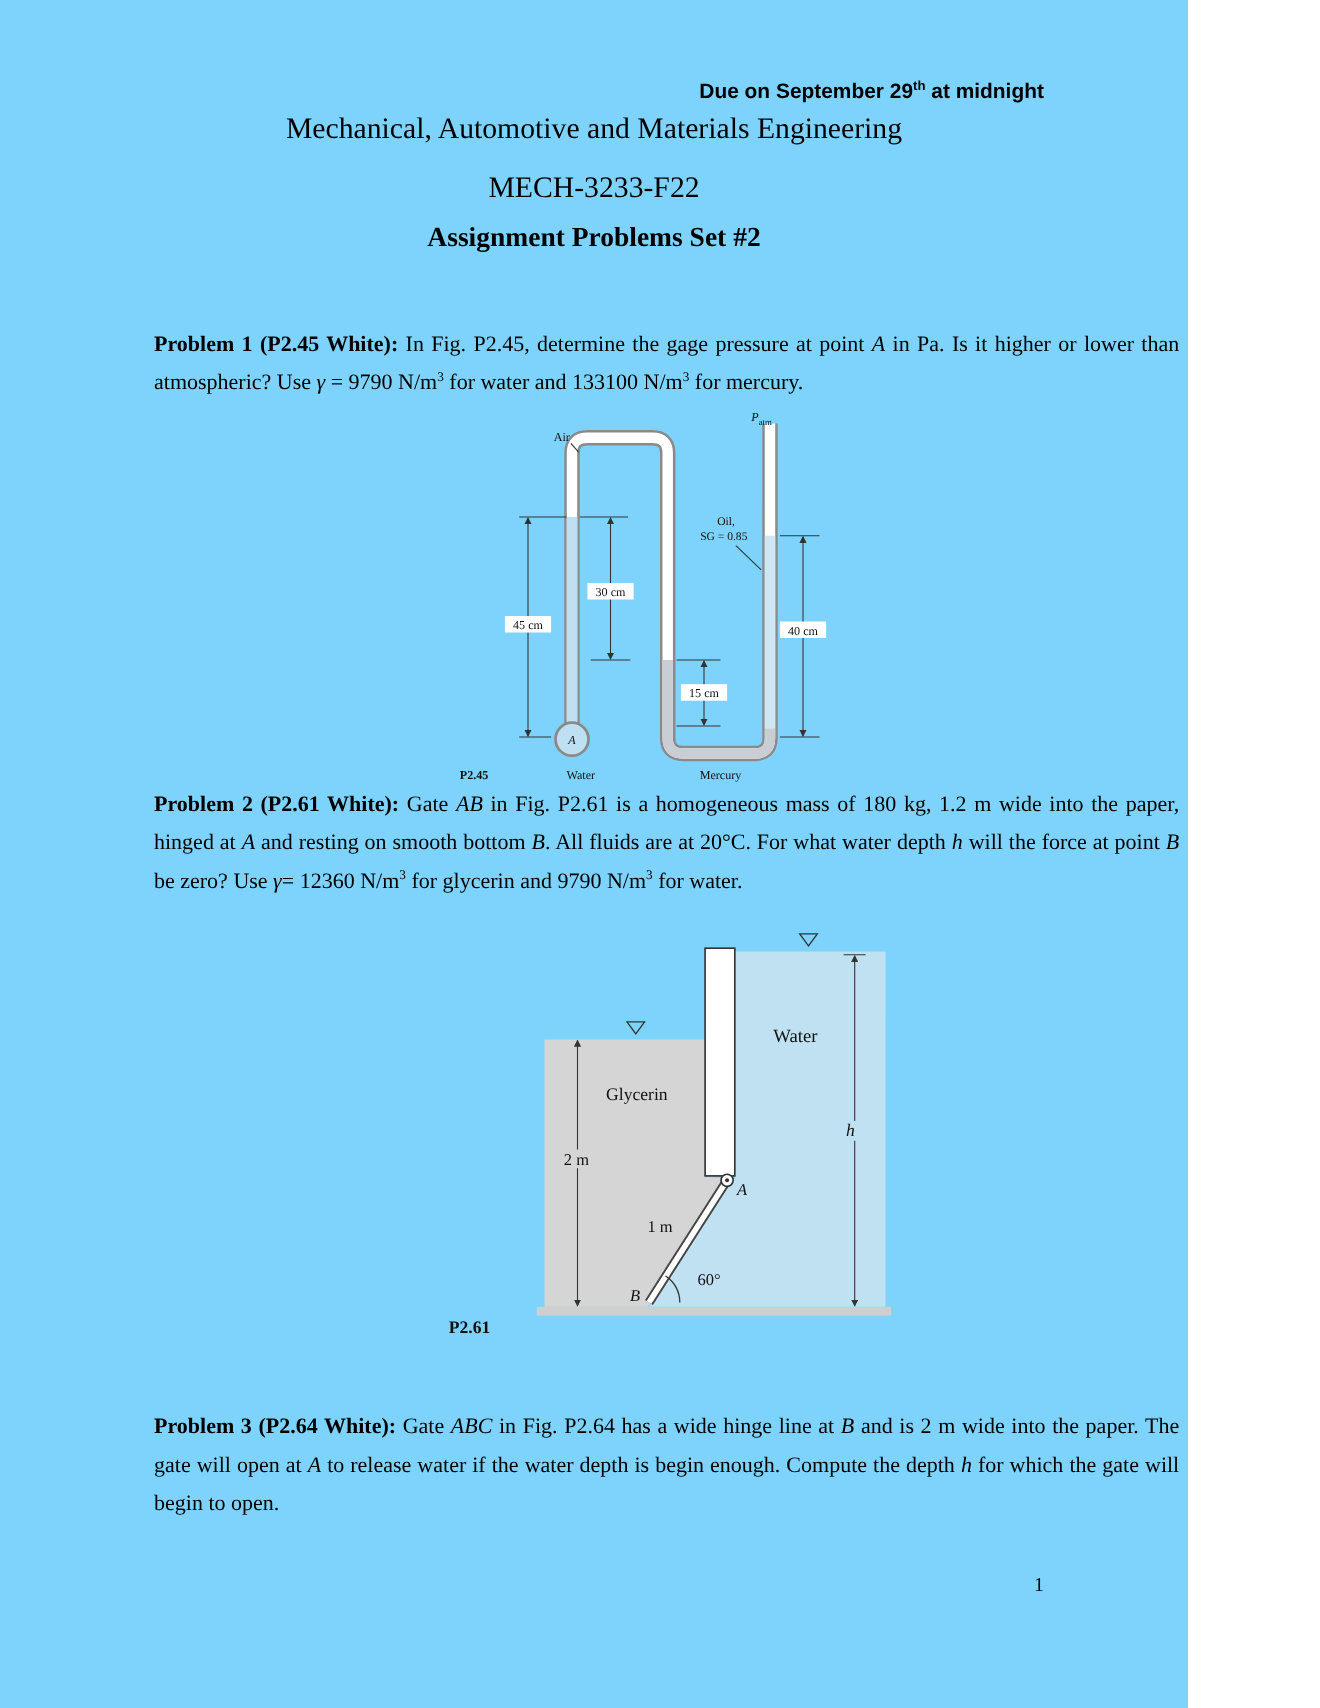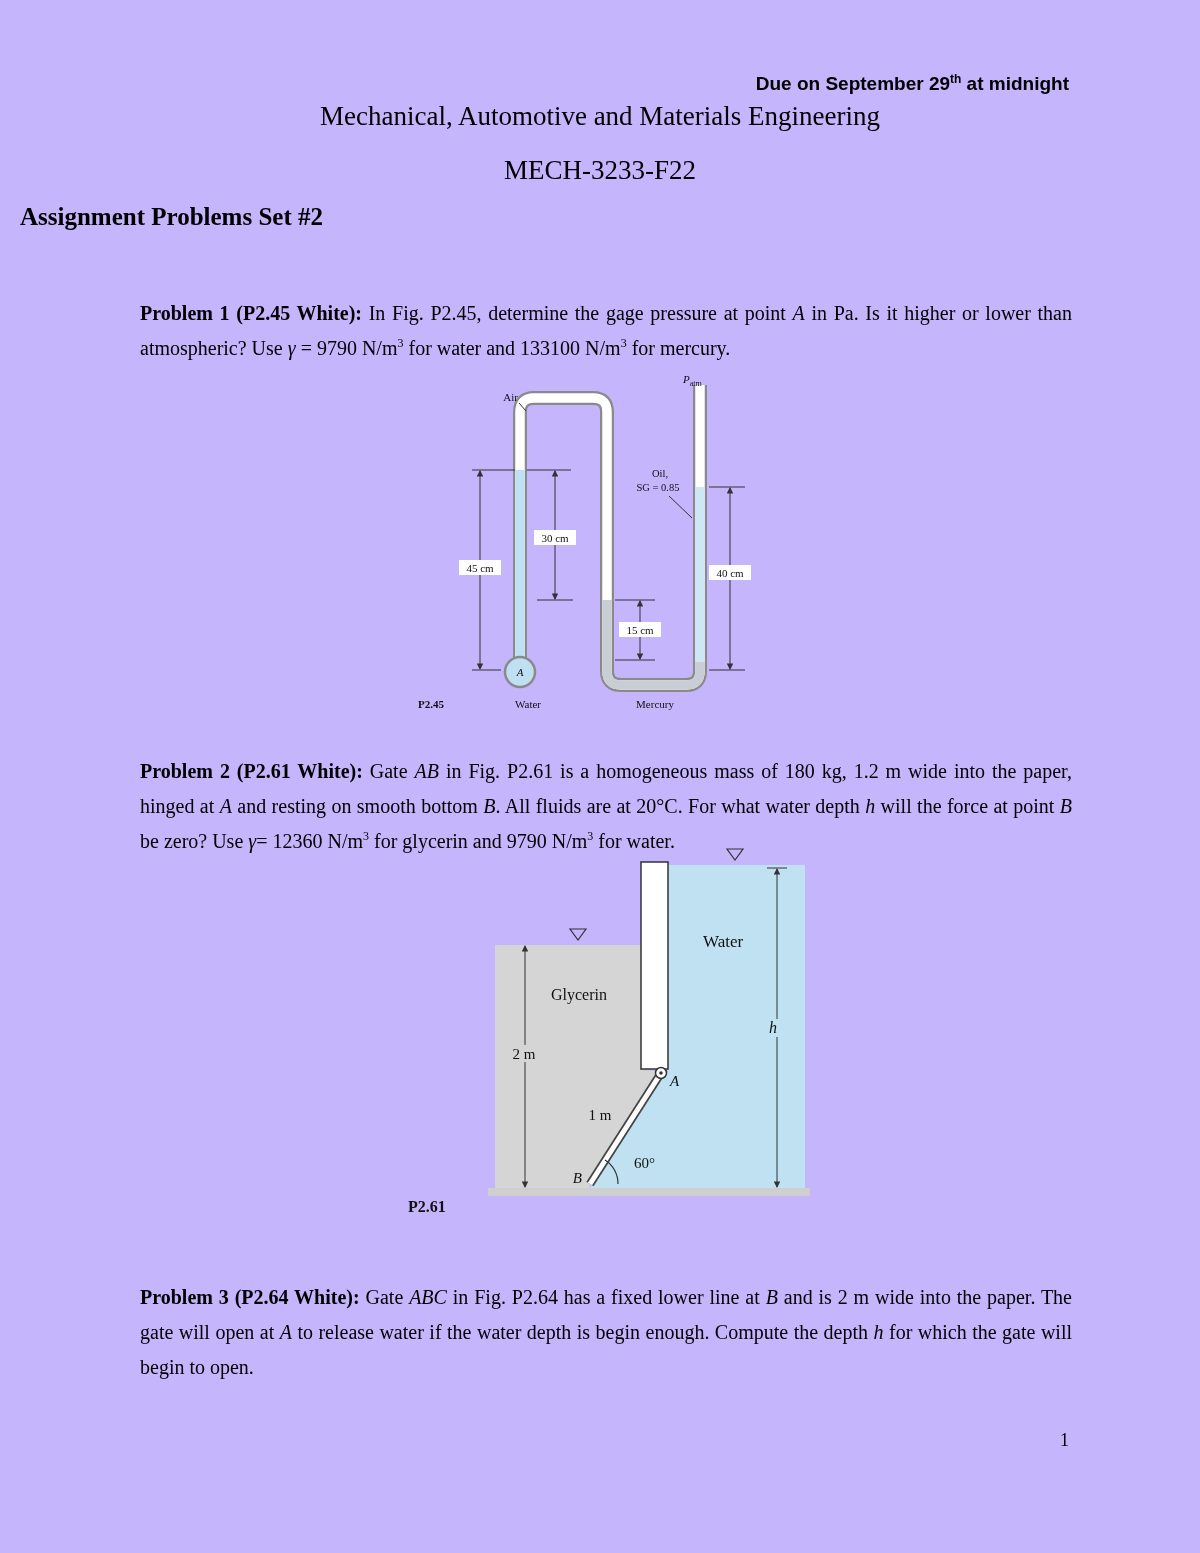--- a/index.html
+++ b/index.html
@@ -1,32 +1,32 @@
 <!DOCTYPE html>
 <html><head>
 <meta charset="utf-8">
 <style>
   html,body { margin:0; padding:0; background:#ffffff; }
   .page {
-    position:relative; width:1200px; height:1553px; background:#c4b5fd;
+    position:relative; width:1080px; height:1553px; background:#7dd3fc;
     font-family:"Liberation Serif", serif; color:#000; overflow:hidden;
   }
   .due {
     position:absolute; top:73px; right:131px;
     font-family:"Liberation Sans", sans-serif; font-size:19px; font-weight:bold;
   }
   .due sup { font-size:12px; line-height:0; }
   .hdr { position:absolute; left:0; width:100%; text-align:center; font-size:27px; }
   .hdr1 { top:101px; } .hdr2 { top:128px; } .hdr3 { top:155px;text-align:center; }
-  .title { position:absolute; top:203px; left:0; width:100%; text-align:left;
-           font-size:25px; font-weight:bold;padding-left:20px; }
+  .title { position:absolute; top:203px; left:0; width:100%; text-align:center;
+           font-size:25px; font-weight:bold; }
   .para { position:absolute; left:140px; width:932px; margin:0;
           font-size:20px; line-height:35px; text-align:justify; }
   .para sup { font-size:12px; line-height:0; }
-  .p1 { top:296px; } .p2 { top:754px; } .p3 { top:1280px; }
+  .p1 { top:296px; } .p2 { top:714px; } .p3 { top:1280px; }
   .fig { position:absolute; }
   .fig1 { left:415px; top:370px; }
   .fig2 { left:400px; top:843px; }
   svg text { font-family:"Liberation Serif", serif; fill:#111; }
   .t-it { font-style:italic; }
   .t-b  { font-weight:bold; }
   .pagenum { position:absolute; top:1430px; right:131px; font-size:18px; }
 </style>
 </head>
 <body>
@@ -139,17 +139,17 @@
 
     <text x="270" y="243" font-size="15" class="t-it">A</text>
     <text x="182" y="340" text-anchor="end" font-size="15" class="t-it">B</text>
 
     <text x="303" y="104" font-size="17">Water</text>
     <text x="151" y="157" font-size="16">Glycerin</text>
 
     <text x="8" y="369" font-size="16" class="t-b">P2.61</text>
   </svg>
 
-  <p class="para p3"><b>Problem 3 (P2.64 White): </b><span>Gate </span><i>ABC</i><span> in Fig. P2.64 has a fixed lower line at </span><i>B</i><span> and is 2 m wide into the paper. The gate will open at </span><i>A</i><span> to release water if the water depth is begin enough. Compute the depth </span><i>h</i><span> for which the gate will begin to open.</span></p>
+  <p class="para p3"><b>Problem 3 (P2.64 White): </b><span>Gate </span><i>ABC</i><span> in Fig. P2.64 has a wide hinge line at </span><i>B</i><span> and is 2 m wide into the paper. The gate will open at </span><i>A</i><span> to release water if the water depth is begin enough. Compute the depth </span><i>h</i><span> for which the gate will begin to open.</span></p>
 
   <div class="pagenum">1</div>
 
 </div>
 
 </body></html>

